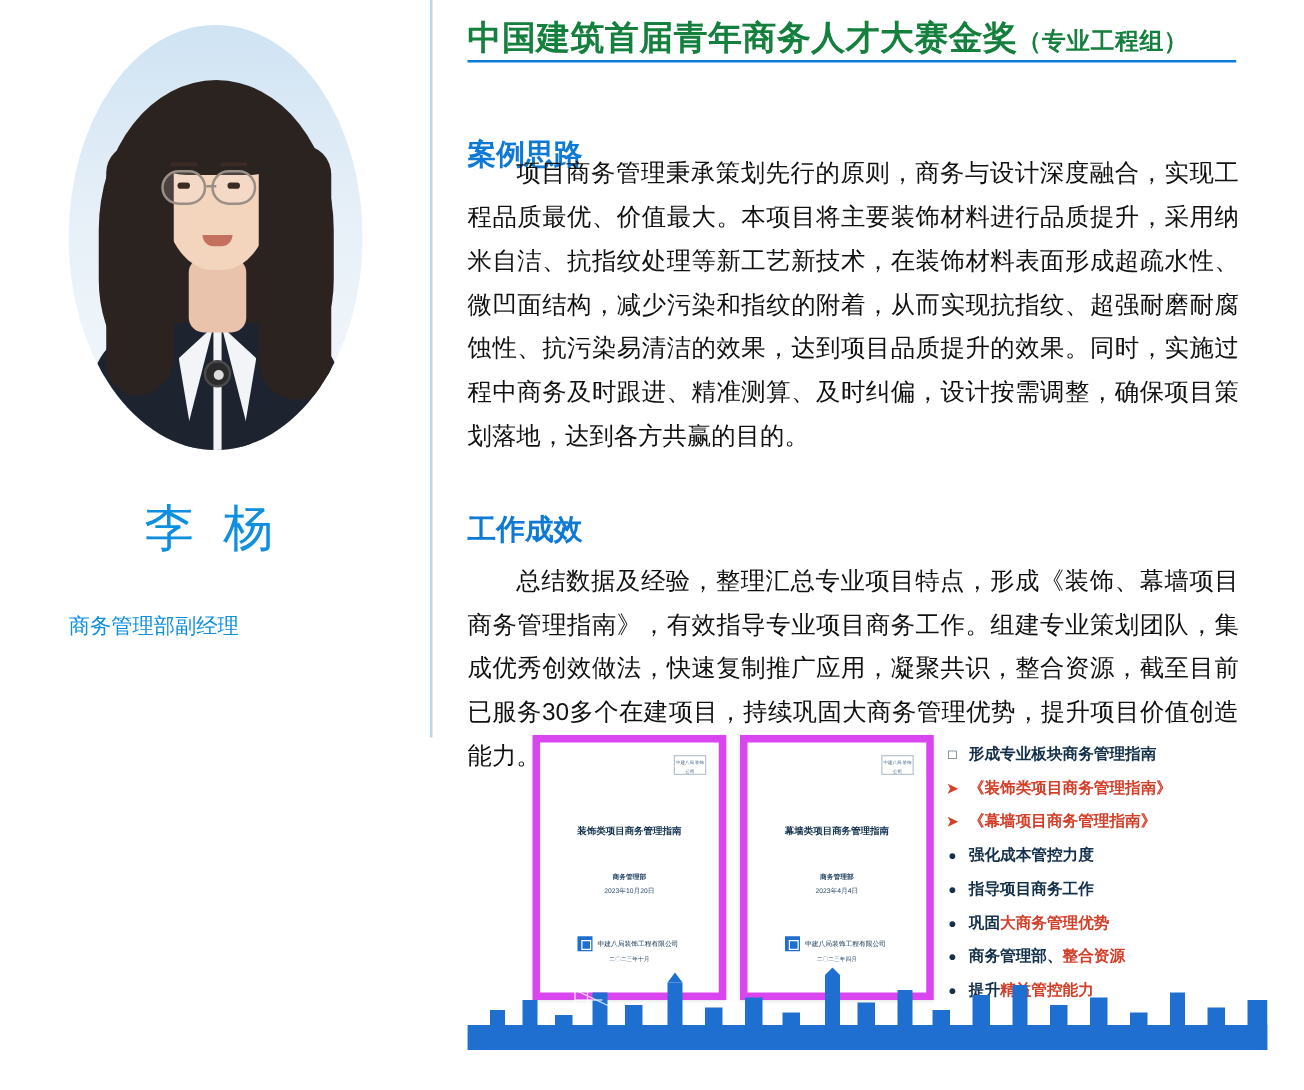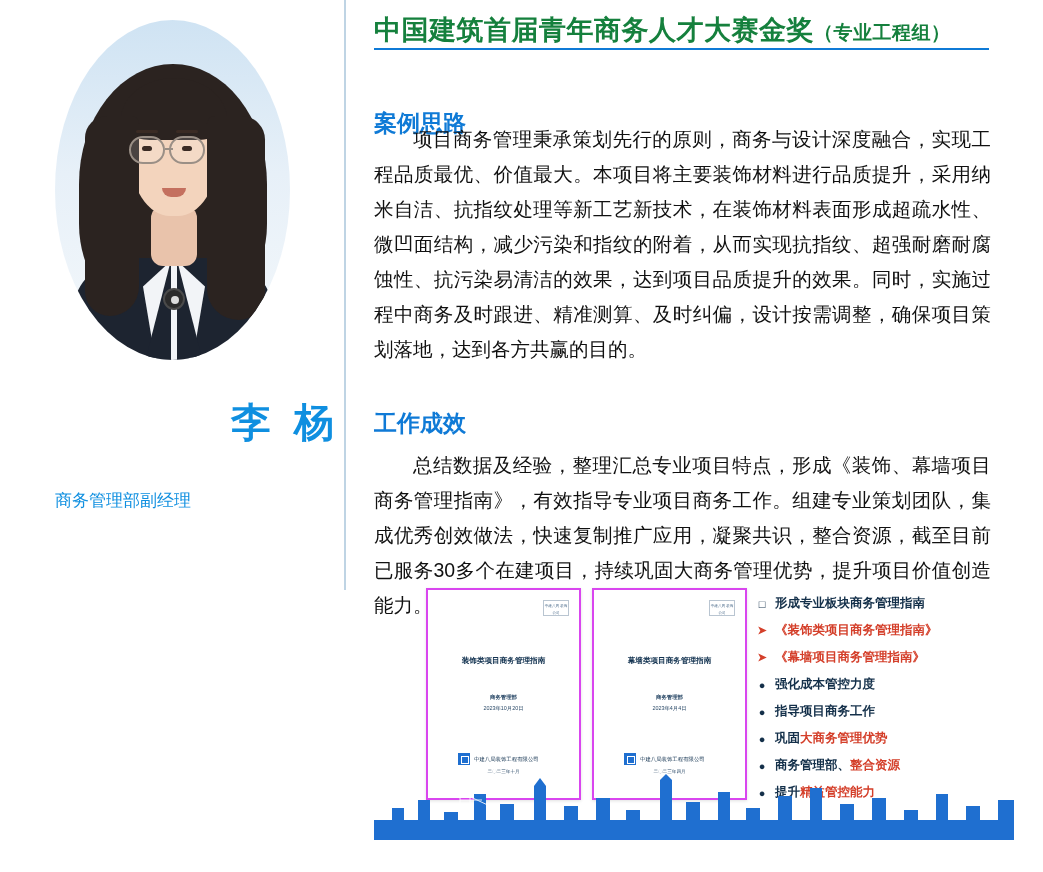--- a/index.html
+++ b/index.html
@@ -68,22 +68,22 @@
     position:absolute; left:88px; top:238px; width:62px; height:110px;
     background:#f2f4f7; clip-path: polygon(50% 0, 100% 26%, 78% 100%, 22% 100%, 0 26%);
   }
   .p-lapel-l { position:absolute; left:70px; top:240px; width:46px; height:108px; background:#1d2430; clip-path: polygon(100% 0, 100% 100%, 40% 100%); }
   .p-lapel-r { position:absolute; left:122px; top:240px; width:46px; height:108px; background:#1d2430; clip-path: polygon(0 0, 60% 100%, 0 100%); }
   .p-pendant { position:absolute; left:108px; top:268px; width:22px; height:22px; border-radius:50%; background:#2b2b2b; border:2px solid #4a4a4a; }
   .p-pendant:after { content:""; position:absolute; left:6px; top:6px; width:8px; height:8px; border-radius:50%; background:#dcdcdc; }
 
   #person-name {
     position:absolute; left:0; top:395px; width:340px;
-    text-align:right;
-    font-size: 40px; font-weight: 700; letter-spacing: 6px;
+    text-align:center;
+    font-size: 40px; font-weight: 400; letter-spacing: 6px;
     color: #0f8fe0;
   }
   #person-org, #person-title {
     position:absolute; left:55px; width:290px;
     font-size: 17px; color:#0f8fe0; line-height: 26px;
   }
   #person-org { top: 462px; }
   #person-title { top: 488px; }
 
   #divider {
@@ -118,21 +118,21 @@
   }
   #par-idea { top: 122px; }
   #par-effect { top: 448px; }
 
   
   #figure {
     position:absolute; left:0; top: 588px; width:669px; height: 284px;
   }
   .doc-card {
     position:absolute; top:0; width:155px; height:212px;
-    background:#ffffff; border:2px solid #d946ef;
+    background:#ffffff; border:6px solid #d946ef;
     box-shadow: 0 1px 3px rgba(0,0,0,.12);
   }
   #doc-1 { left: 52px; }
   #doc-2 { left: 218px; }
   .doc-badge {
     position:absolute; right:10px; top:10px; width:26px; height:16px;
     border:1px solid #b9c5d1; font-size:3.6px; color:#4a6a8a; text-align:center;
     line-height:7px; padding-top:2px;
   }
   .doc-title {

